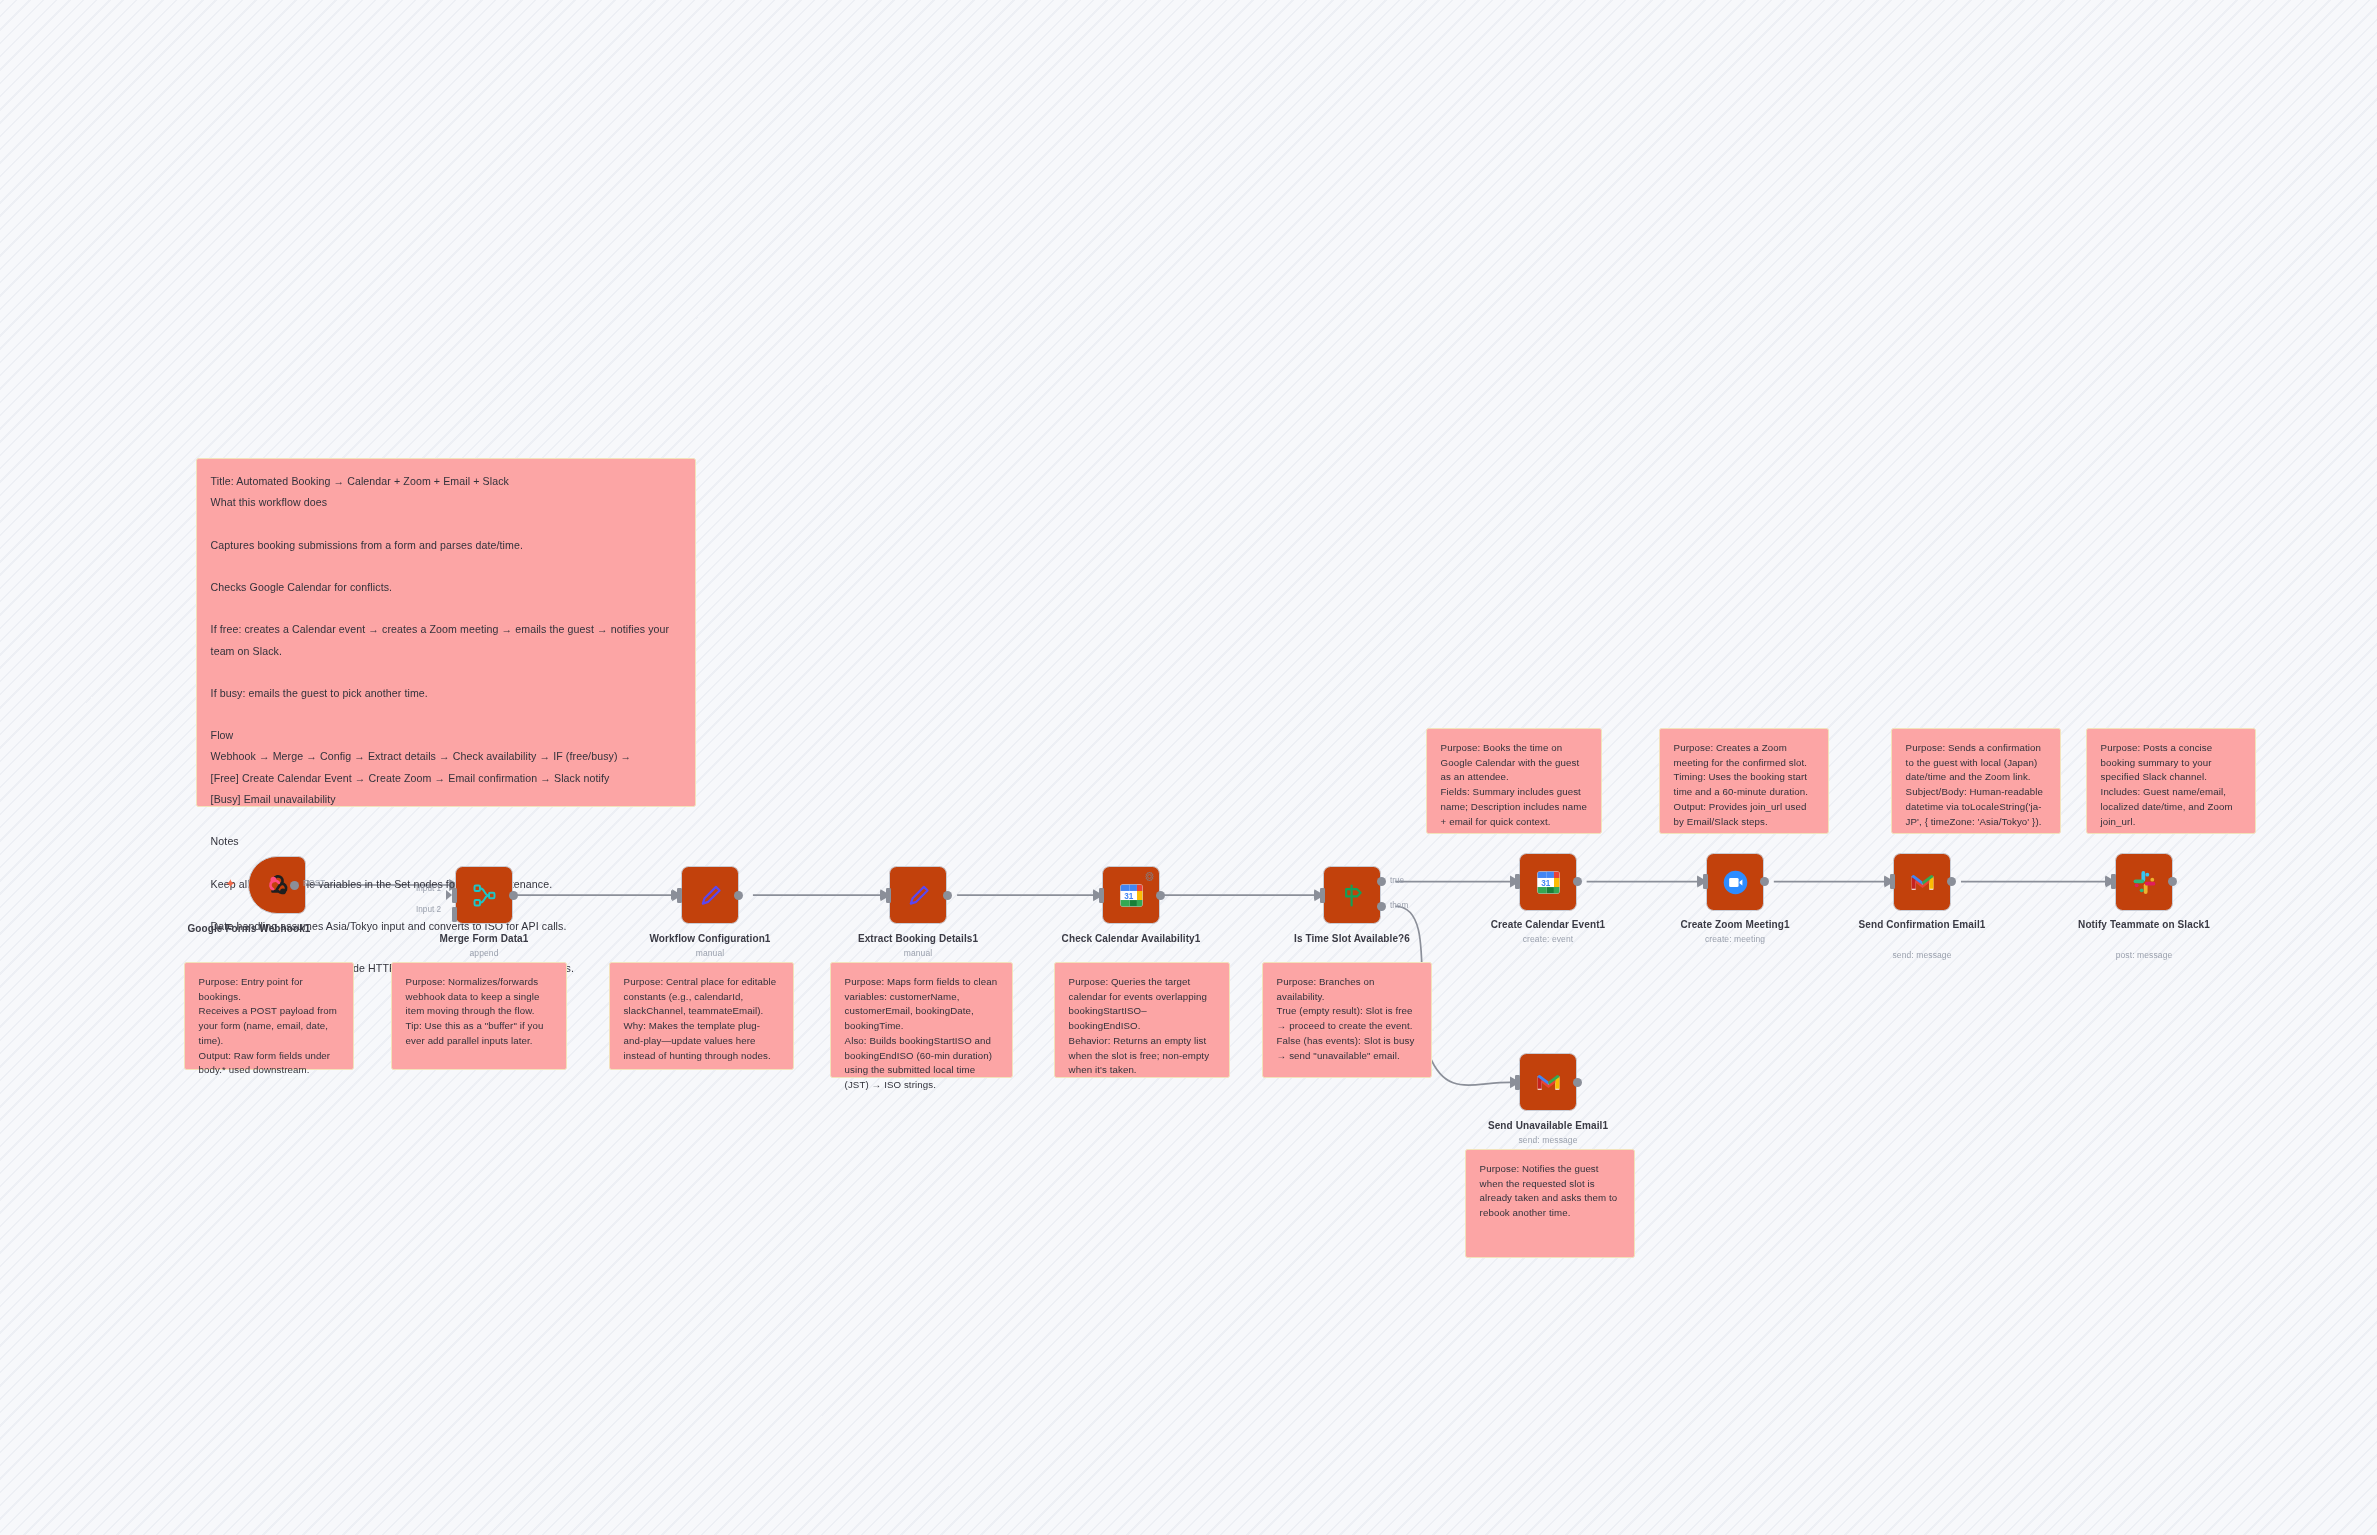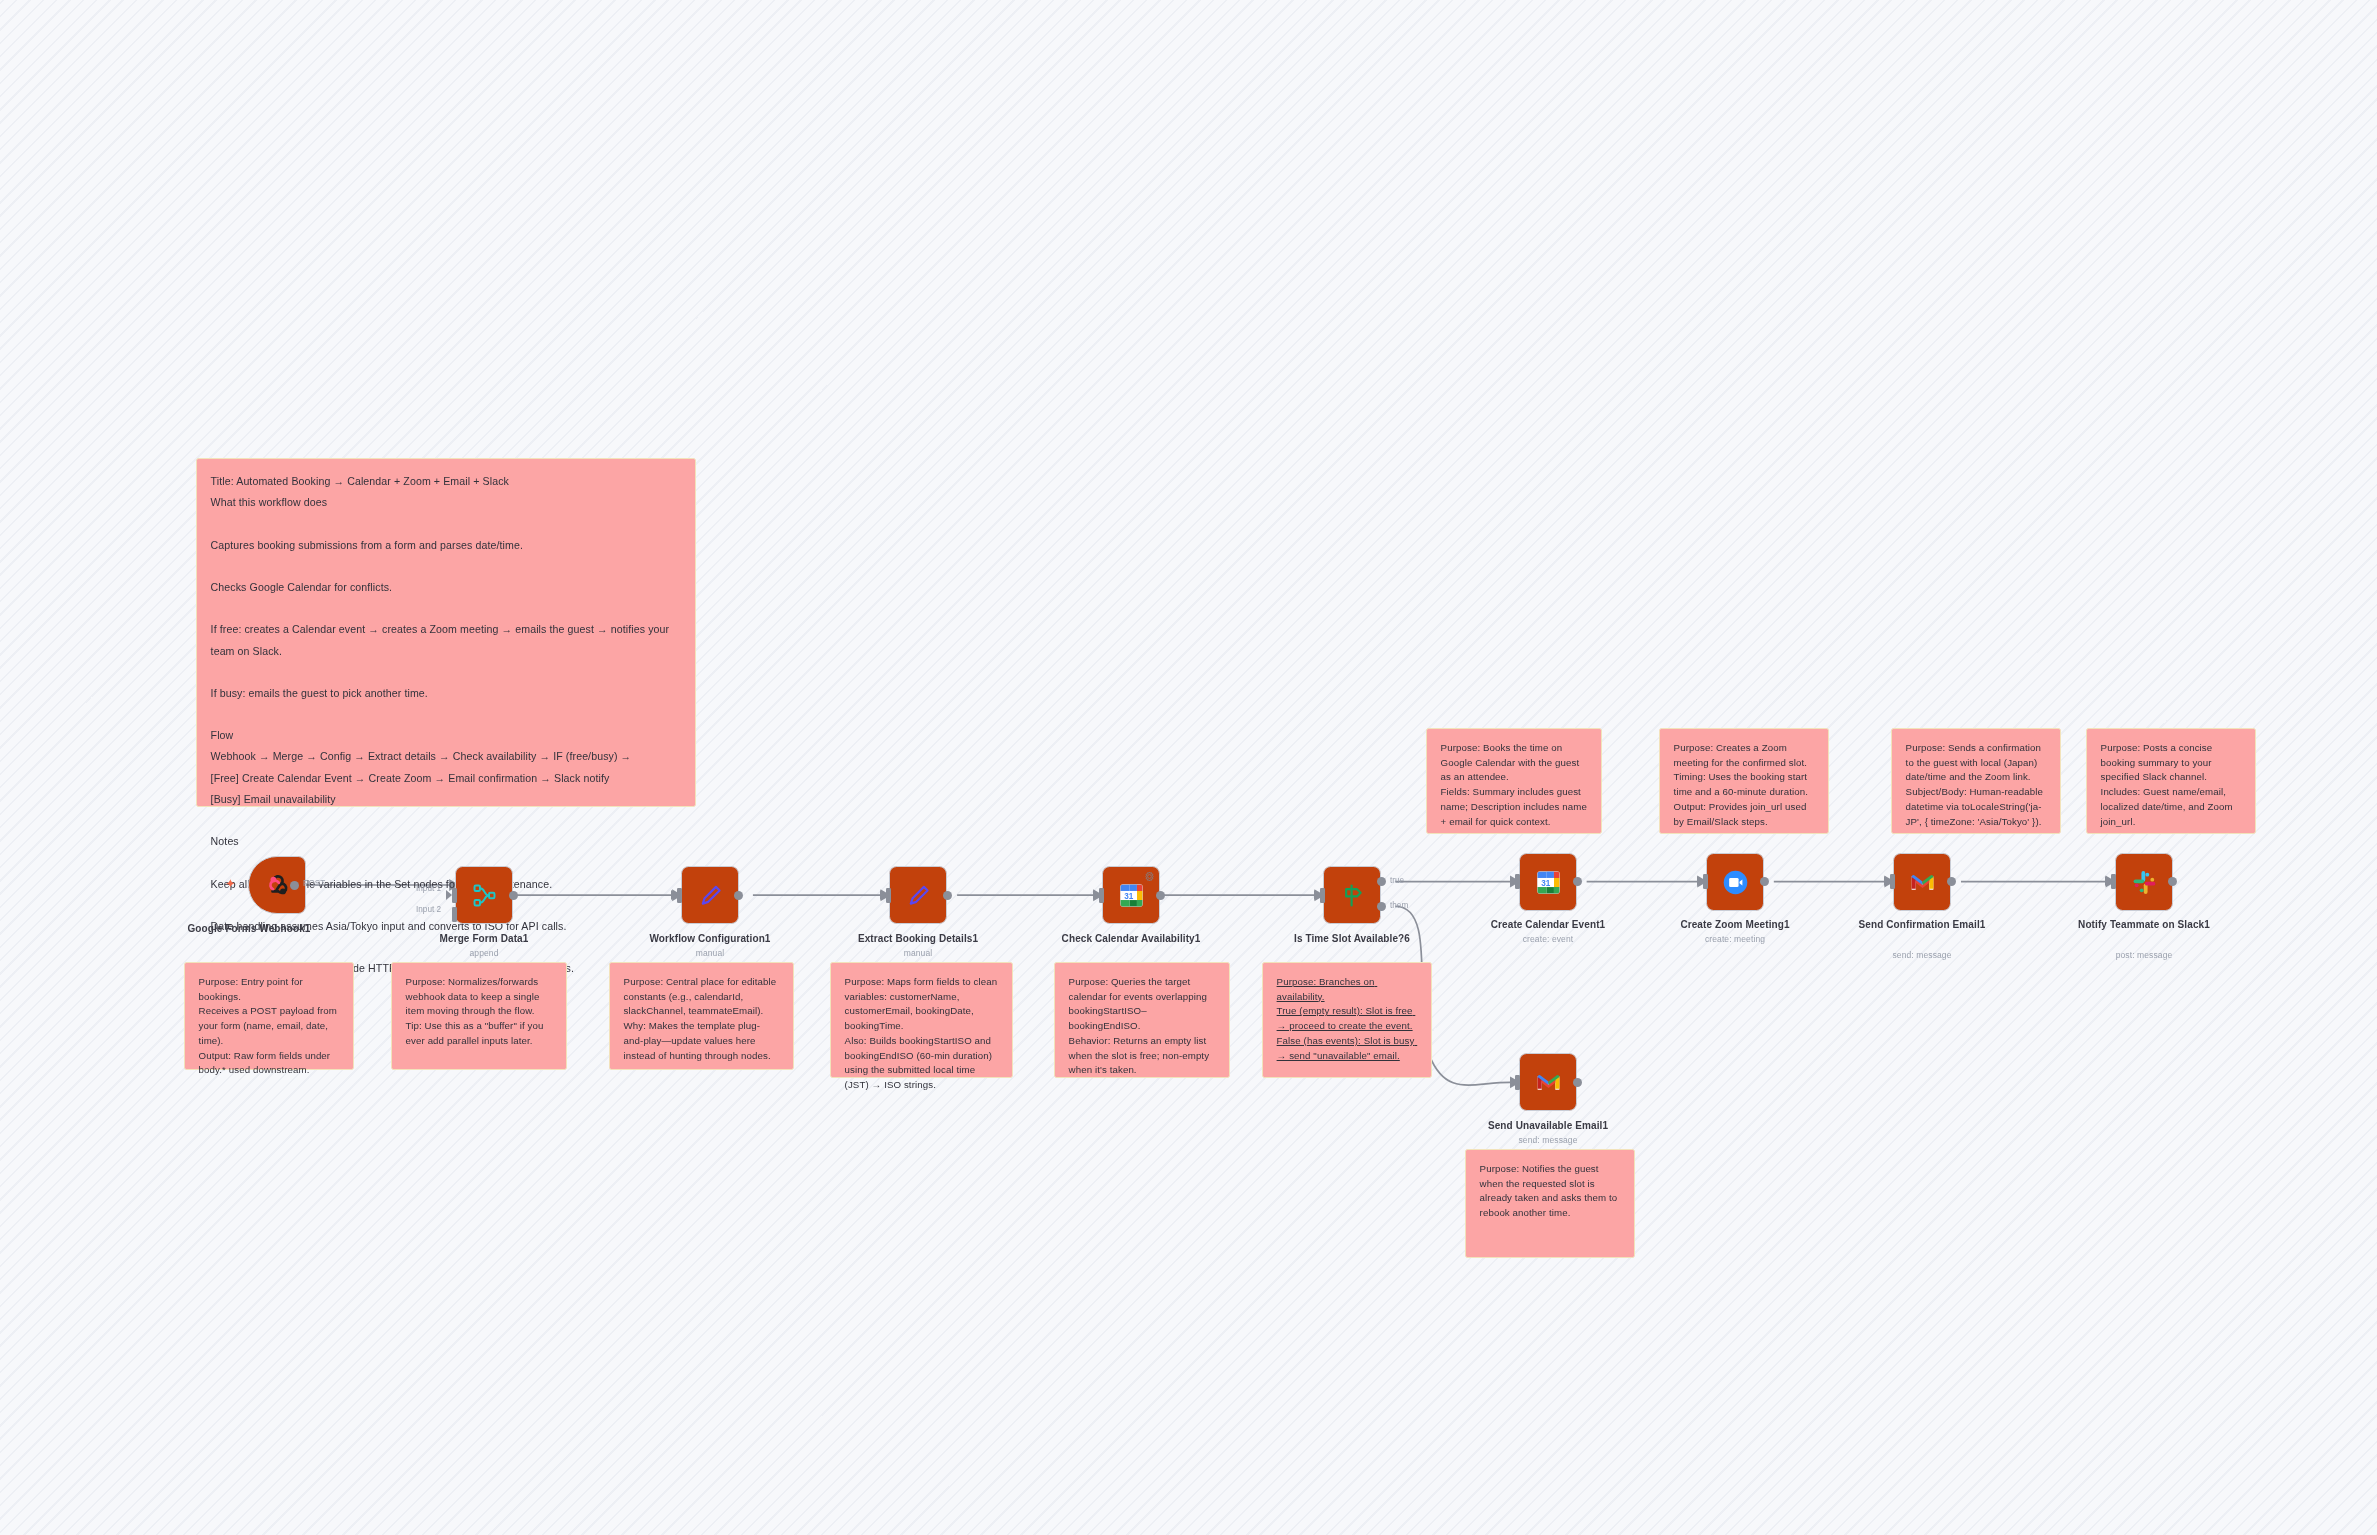--- a/index.html
+++ b/index.html
@@ -364,21 +364,21 @@
 
   <div class="sticky small" style="left:609px; top:962px; width:185px; height:108px;">Purpose: Central place for editable constants (e.g., calendarId, slackChannel, teammateEmail).
 Why: Makes the template plug-and-play—update values here instead of hunting through nodes.</div>
 
   <div class="sticky small" style="left:830px; top:962px; width:183px; height:116px;">Purpose: Maps form fields to clean variables: customerName, customerEmail, bookingDate, bookingTime.
 Also: Builds bookingStartISO and bookingEndISO (60-min duration) using the submitted local time (JST) → ISO strings.</div>
 
   <div class="sticky small" style="left:1054px; top:962px; width:176px; height:116px;">Purpose: Queries the target calendar for events overlapping bookingStartISO–bookingEndISO.
 Behavior: Returns an empty list when the slot is free; non-empty when it's taken.</div>
 
-  <div class="sticky small" style="left:1262px; top:962px; width:170px; height:116px;text-decoration:underline;">Purpose: Branches on availability.
+  <div class="sticky small" style="left:1262px; top:962px; width:170px; height:116px;">Purpose: Branches on availability.
 True (empty result): Slot is free → proceed to create the event.
 False (has events): Slot is busy → send "unavailable" email.</div>
 
   <div class="sticky small" style="left:1465px; top:1149px; width:170px; height:109px;">Purpose: Notifies the guest when the requested slot is already taken and asks them to rebook another time.</div>
 
   <div class="sticky small" style="left:1426px; top:728px; width:176px; height:106px;">Purpose: Books the time on Google Calendar with the guest as an attendee.
 Fields: Summary includes guest name; Description includes name + email for quick context.</div>
 
   <div class="sticky small" style="left:1659px; top:728px; width:170px; height:106px;">Purpose: Creates a Zoom meeting for the confirmed slot.
 Timing: Uses the booking start time and a 60-minute duration.

